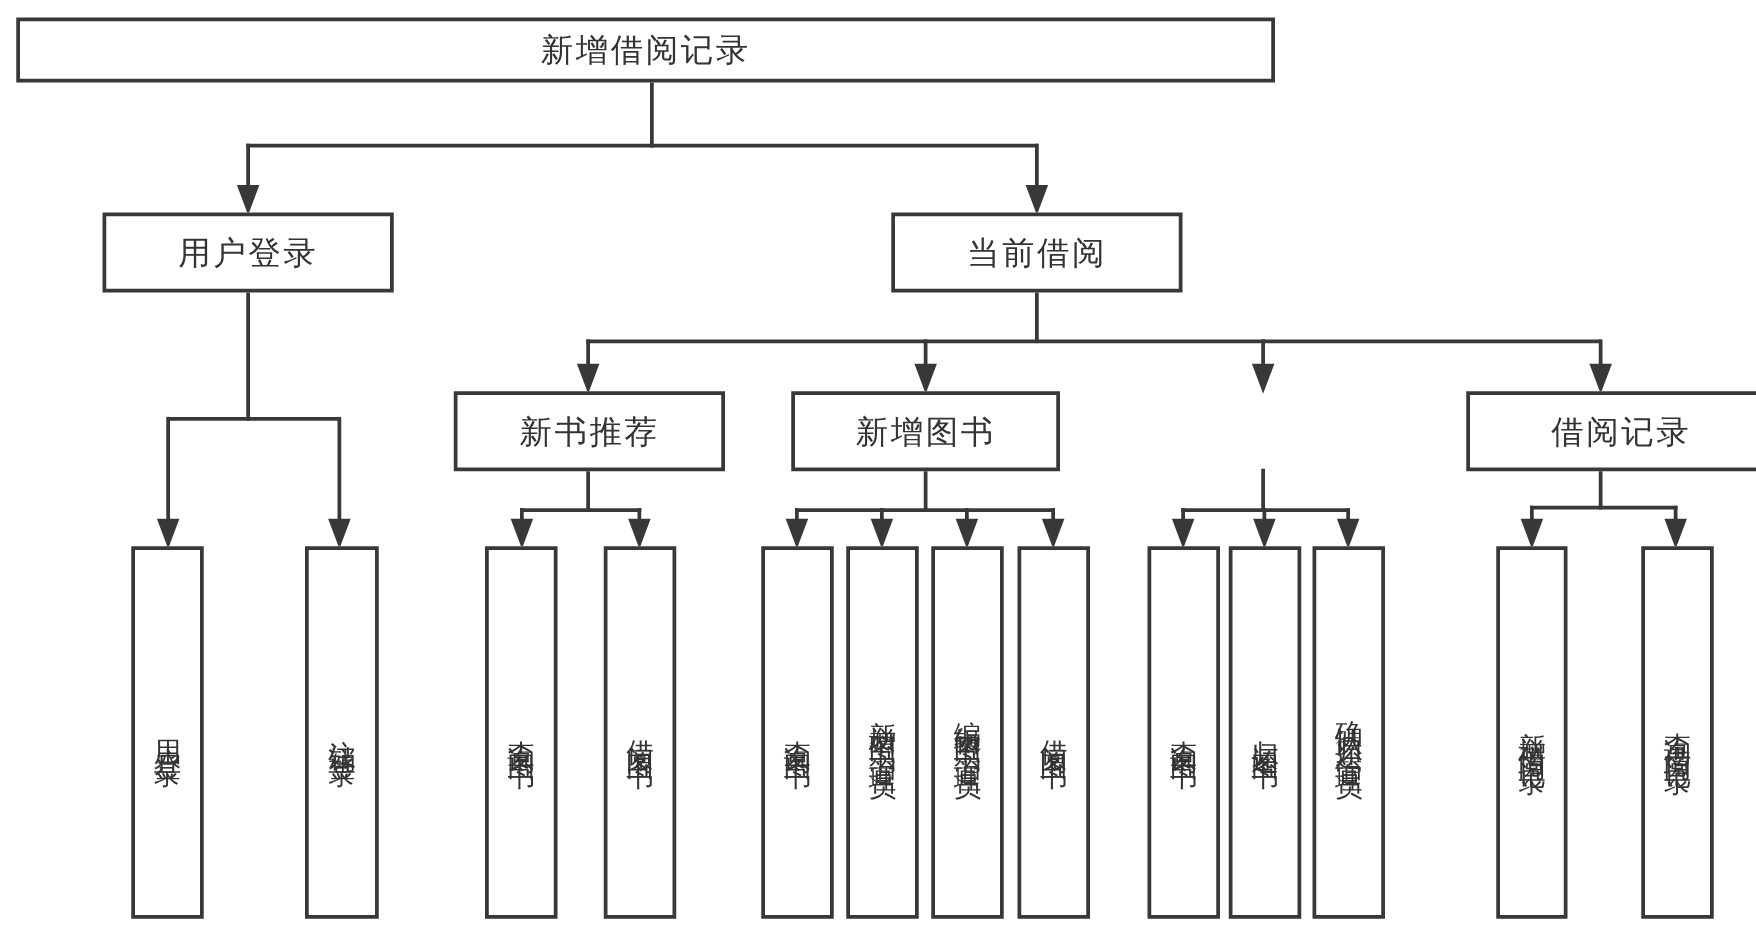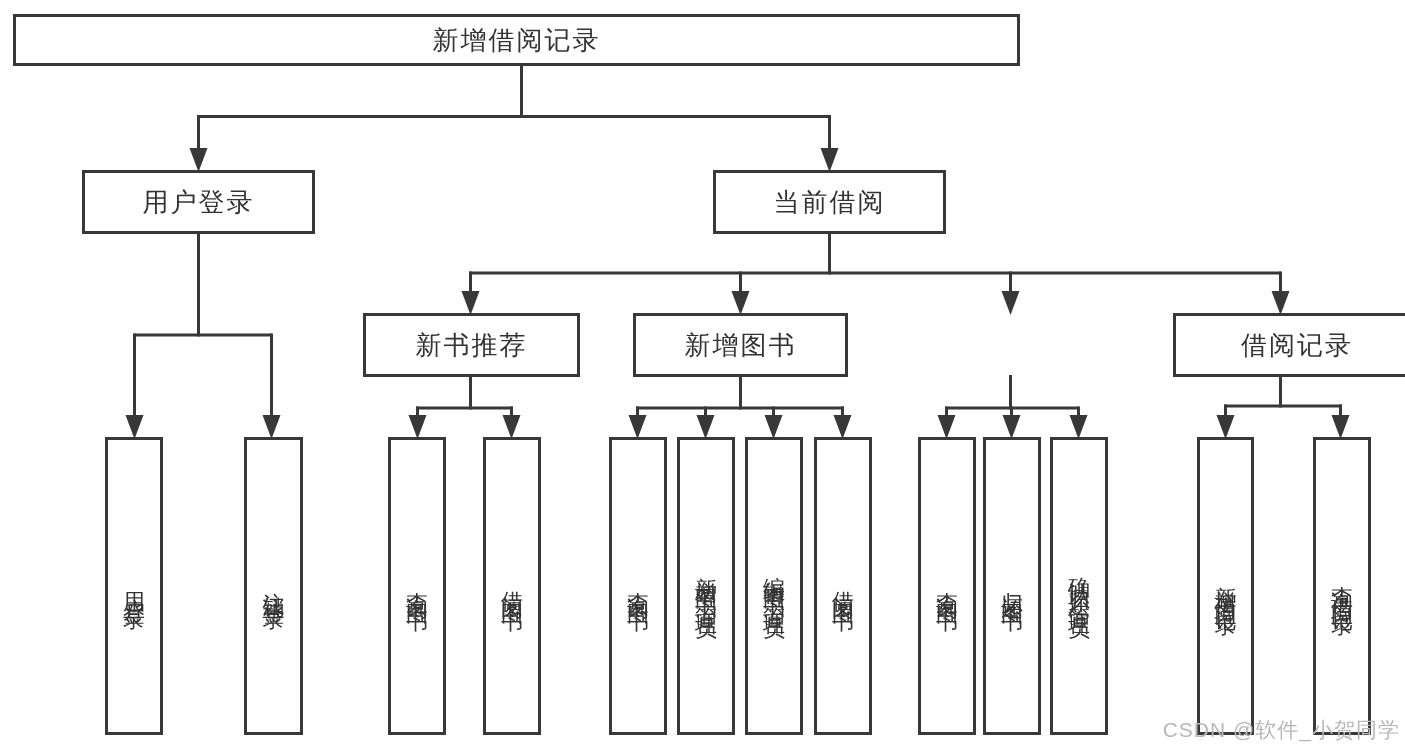--- a/index.html
+++ b/index.html
@@ -148,15 +148,14 @@
   <div class="node leaf" style="left:745px; top:437px; width:58px; height:298px;">编辑图书（管理员）</div>
   <div class="node leaf" style="left:814px; top:437px; width:58px; height:298px;">借阅图书</div>
 
   <div class="node leaf" style="left:918px; top:437px; width:58px; height:298px;">查询图书</div>
   <div class="node leaf" style="left:983px; top:437px; width:58px; height:298px;">归还图书</div>
   <div class="node leaf" style="left:1050px; top:437px; width:58px; height:298px;">确认归还（管理员）</div>
 
   <div class="node leaf" style="left:1197px; top:437px; width:57px; height:298px;">新增借阅记录</div>
   <div class="node leaf" style="left:1313px; top:437px; width:58px; height:298px;">查询借阅记录</div>
 
-  <div class="watermark">CSDN @软件_小贺同学</div>
 
 </div>
 
 </body></html>

